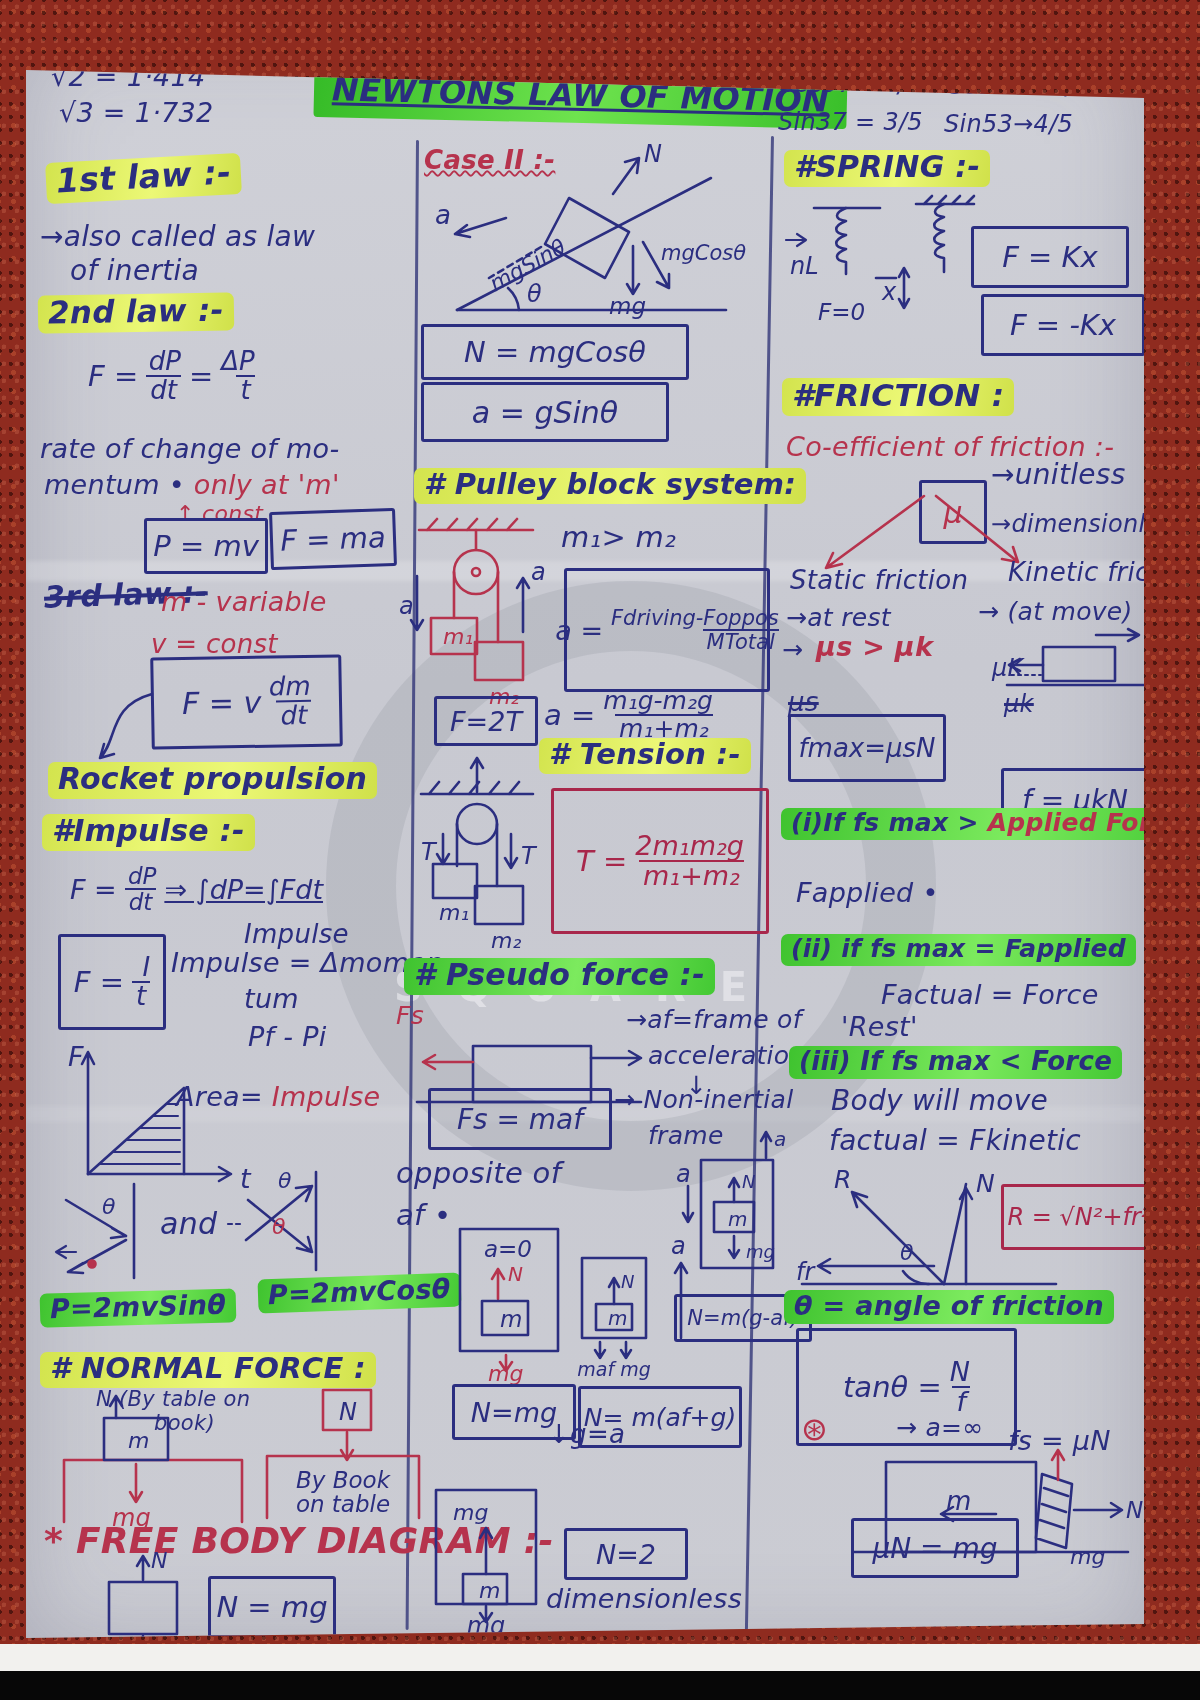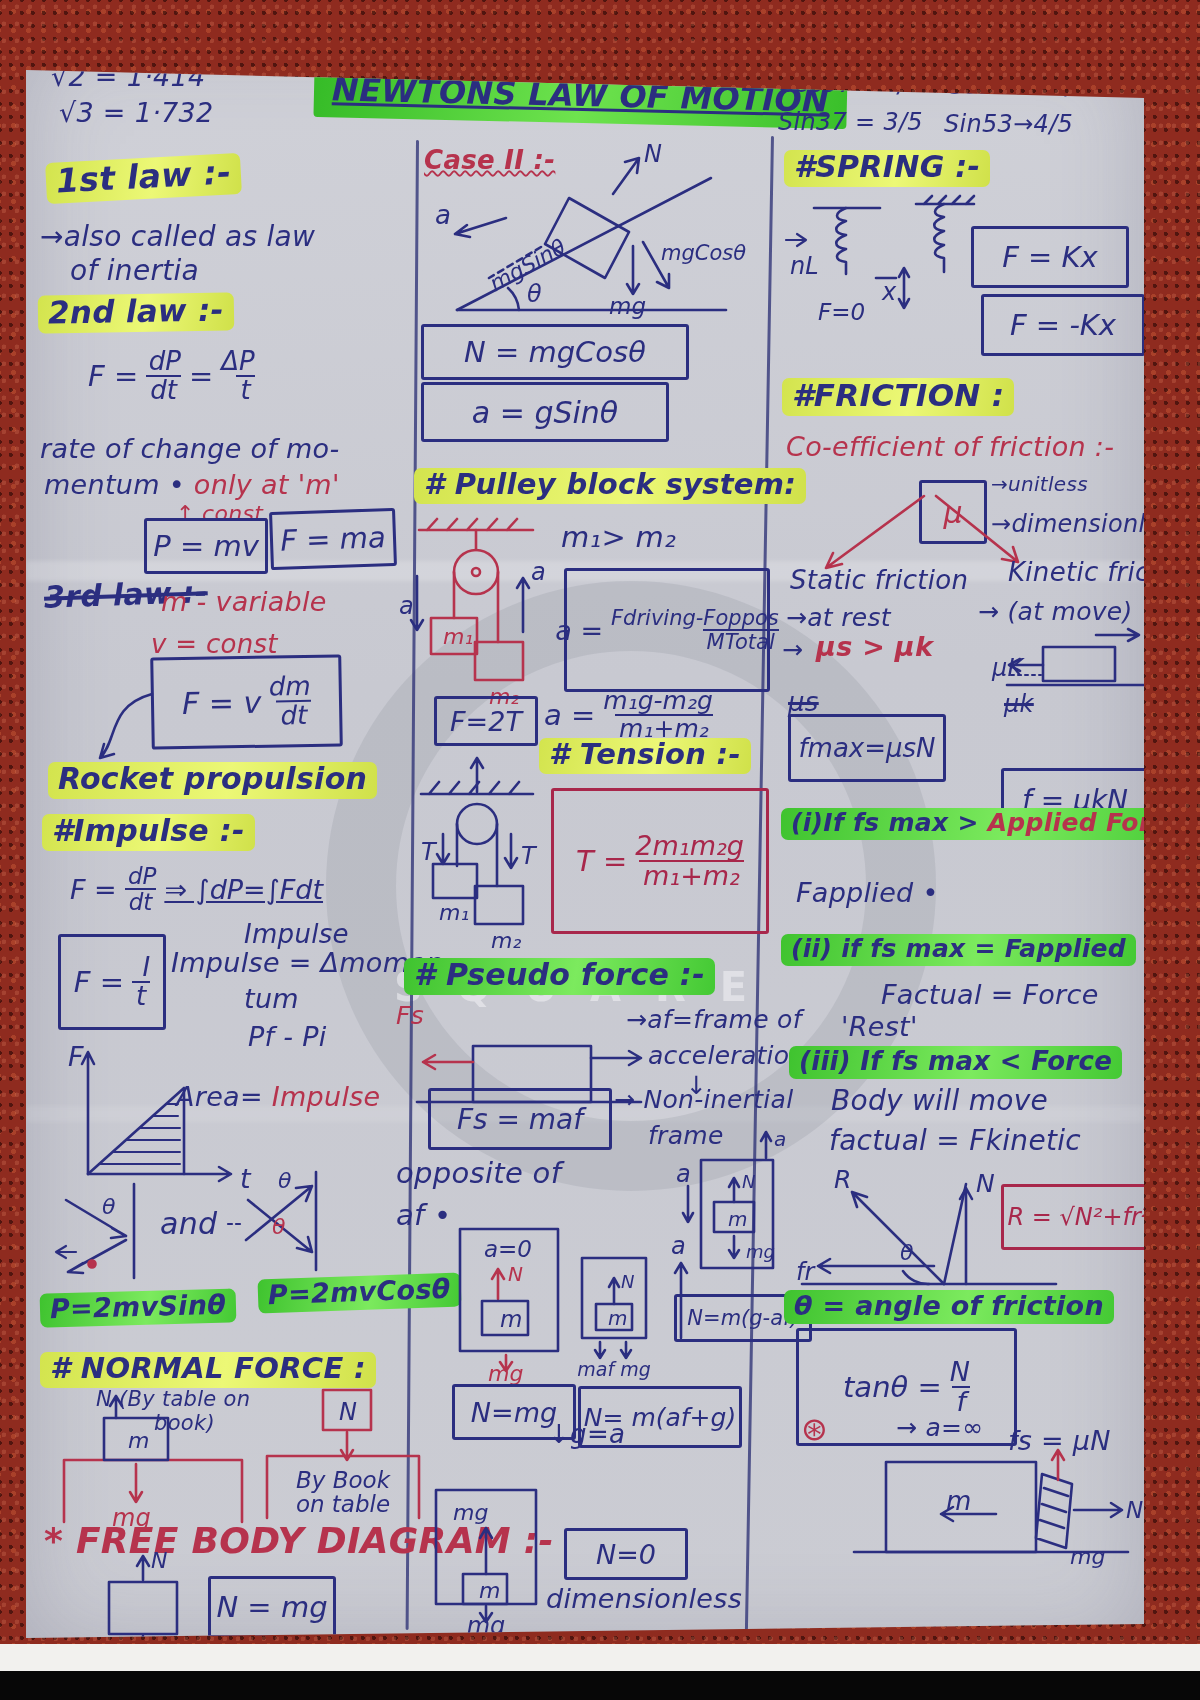--- a/index.html
+++ b/index.html
@@ -334,21 +334,21 @@
     <rect x="5" y="6" width="100" height="114"></rect>
     <text x="22" y="36" font-size="22">mg</text>
     <path d="M55,90 L55,44 m-6,10 l6,-10 l6,10"></path>
     <rect x="32" y="90" width="44" height="30"></rect>
     <text x="48" y="114" font-size="22">m</text>
     <path d="M55,122 L55,138 m-6,-9 l6,9 l6,-9"></path>
     <text x="55" y="150" font-size="24" text-anchor="middle">mg</text>
   </svg>
   <span class="t" style="left:522px;top:1384px;font-size:26px">↓g=a</span>
   <div class="bx" style="left:538px;top:1492px;width:118px;height:46px;font-size:27px">
-        <span>N=0</span>
+        <span>N=2</span>
       </div>
   <span class="t" style="left:520px;top:1548px;font-size:27px">dimensionless</span>
 
   <span class="t" style="left:758px;top:114px;font-size:30px"><span class="hl">#SPRING :-</span></span>
   <svg style="left:758px;top:160px" width="210" height="150">
     <path d="M2,44 L22,44 m-9,-6 l9,6 l-9,6" style="stroke-width:2.2"></path>
     <text x="6" y="78" font-size="24">nL</text>
     <path d="M30,12 L96,12"></path>
     <path d="M62,12 c-12,5 -12,11 0,13 c-13,5 -13,12 0,14 c-13,5 -13,12 0,14 c-12,5 -12,11 0,13 l0,12"></path>
     <text x="34" y="124" font-size="23">F=0</text>
@@ -362,21 +362,21 @@
         <span>F = Kx</span>
       </div>
   <div class="bx" style="left:955px;top:258px;width:158px;height:56px;font-size:29px">
         <span>F = -Kx</span>
       </div>
   <span class="t" style="left:756px;top:342px;font-size:31px"><span class="hl">#FRICTION :</span></span>
   <span class="t r" style="left:760px;top:396px;font-size:27px">Co-efficient of friction :-</span>
   <div class="bx" style="left:893px;top:444px;width:62px;height:58px;font-size:30px">
         <span class="r">μ</span>
       </div>
-  <span class="t" style="left:965px;top:438px;font-size:20px">→unitless</span>
+  <span class="t" style="left:965px;top:424px;font-size:28px">→unitless</span>
   <span class="t" style="left:965px;top:476px;font-size:24px">→dimensionless</span>
   <svg style="left:770px;top:452px" width="250" height="95">
     <path class="rd" d="M128,8 L30,80 m16,-4 l-16,4 l7,-15"></path>
     <path class="rd" d="M140,8 L222,74 m-16,-3 l16,3 l-5,-15"></path>
   </svg>
   <span class="t" style="left:764px;top:530px;font-size:26px">Static friction</span>
   <span class="t" style="left:982px;top:522px;font-size:26px">Kinetic friction</span>
   <span class="t" style="left:760px;top:568px;font-size:25px">→at rest</span>
   <span class="t" style="left:952px;top:562px;font-size:25px">→ (at move)</span>
   <span class="t" style="left:756px;top:600px;font-size:25px">→</span>
@@ -436,17 +436,20 @@
     <path d="M8,108 L282,108"></path>
     <rect x="40" y="18" width="150" height="90"></rect>
     <text x="100" y="66" font-size="26">m</text>
     <path d="M150,70 L95,70 m12,-7 l-12,7 l12,7"></path>
     <path d="M196,30 L226,40 L220,104 L190,94 Z M198,44 l24,8 M196,60 l24,8 M194,76 l24,8"></path>
     <path class="rd" d="M212,36 L212,6 m-6,10 l6,-10 l6,10"></path>
     <path d="M228,66 L276,66 m-11,-7 l11,7 l-11,7"></path>
     <text x="280" y="74" font-size="23">N</text>
     <text x="224" y="120" font-size="22">mg</text>
   </svg>
+  <div class="bx" style="left:825px;top:1482px;width:162px;height:54px;font-size:28px">
+        <span>μN = mg</span>
+      </div>
  </div>
 
  <div class="strip-w" style="top:1644px"></div>
  <div class="strip-b" style="top:1671px"></div>
 </div>
 
 </body></html>

